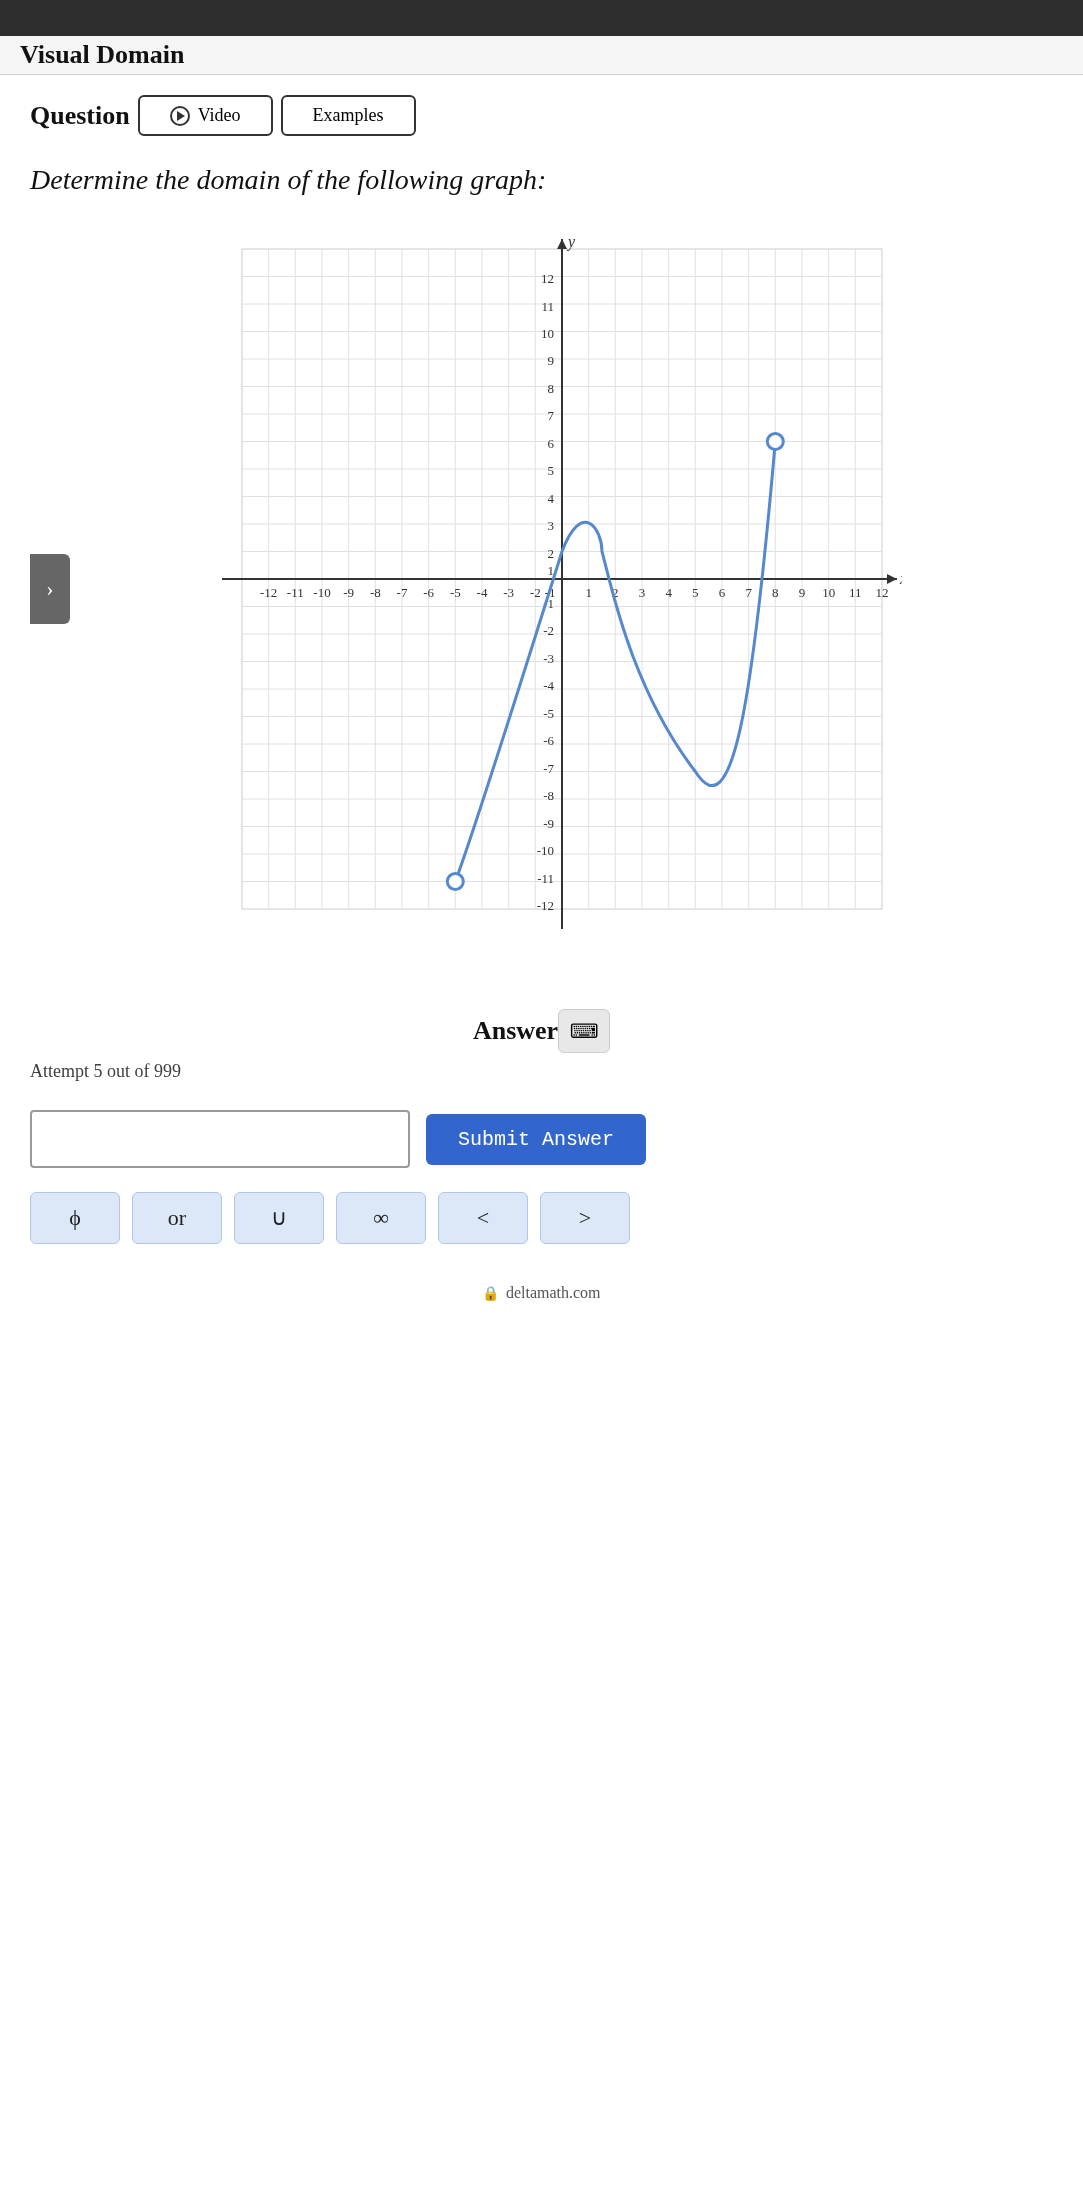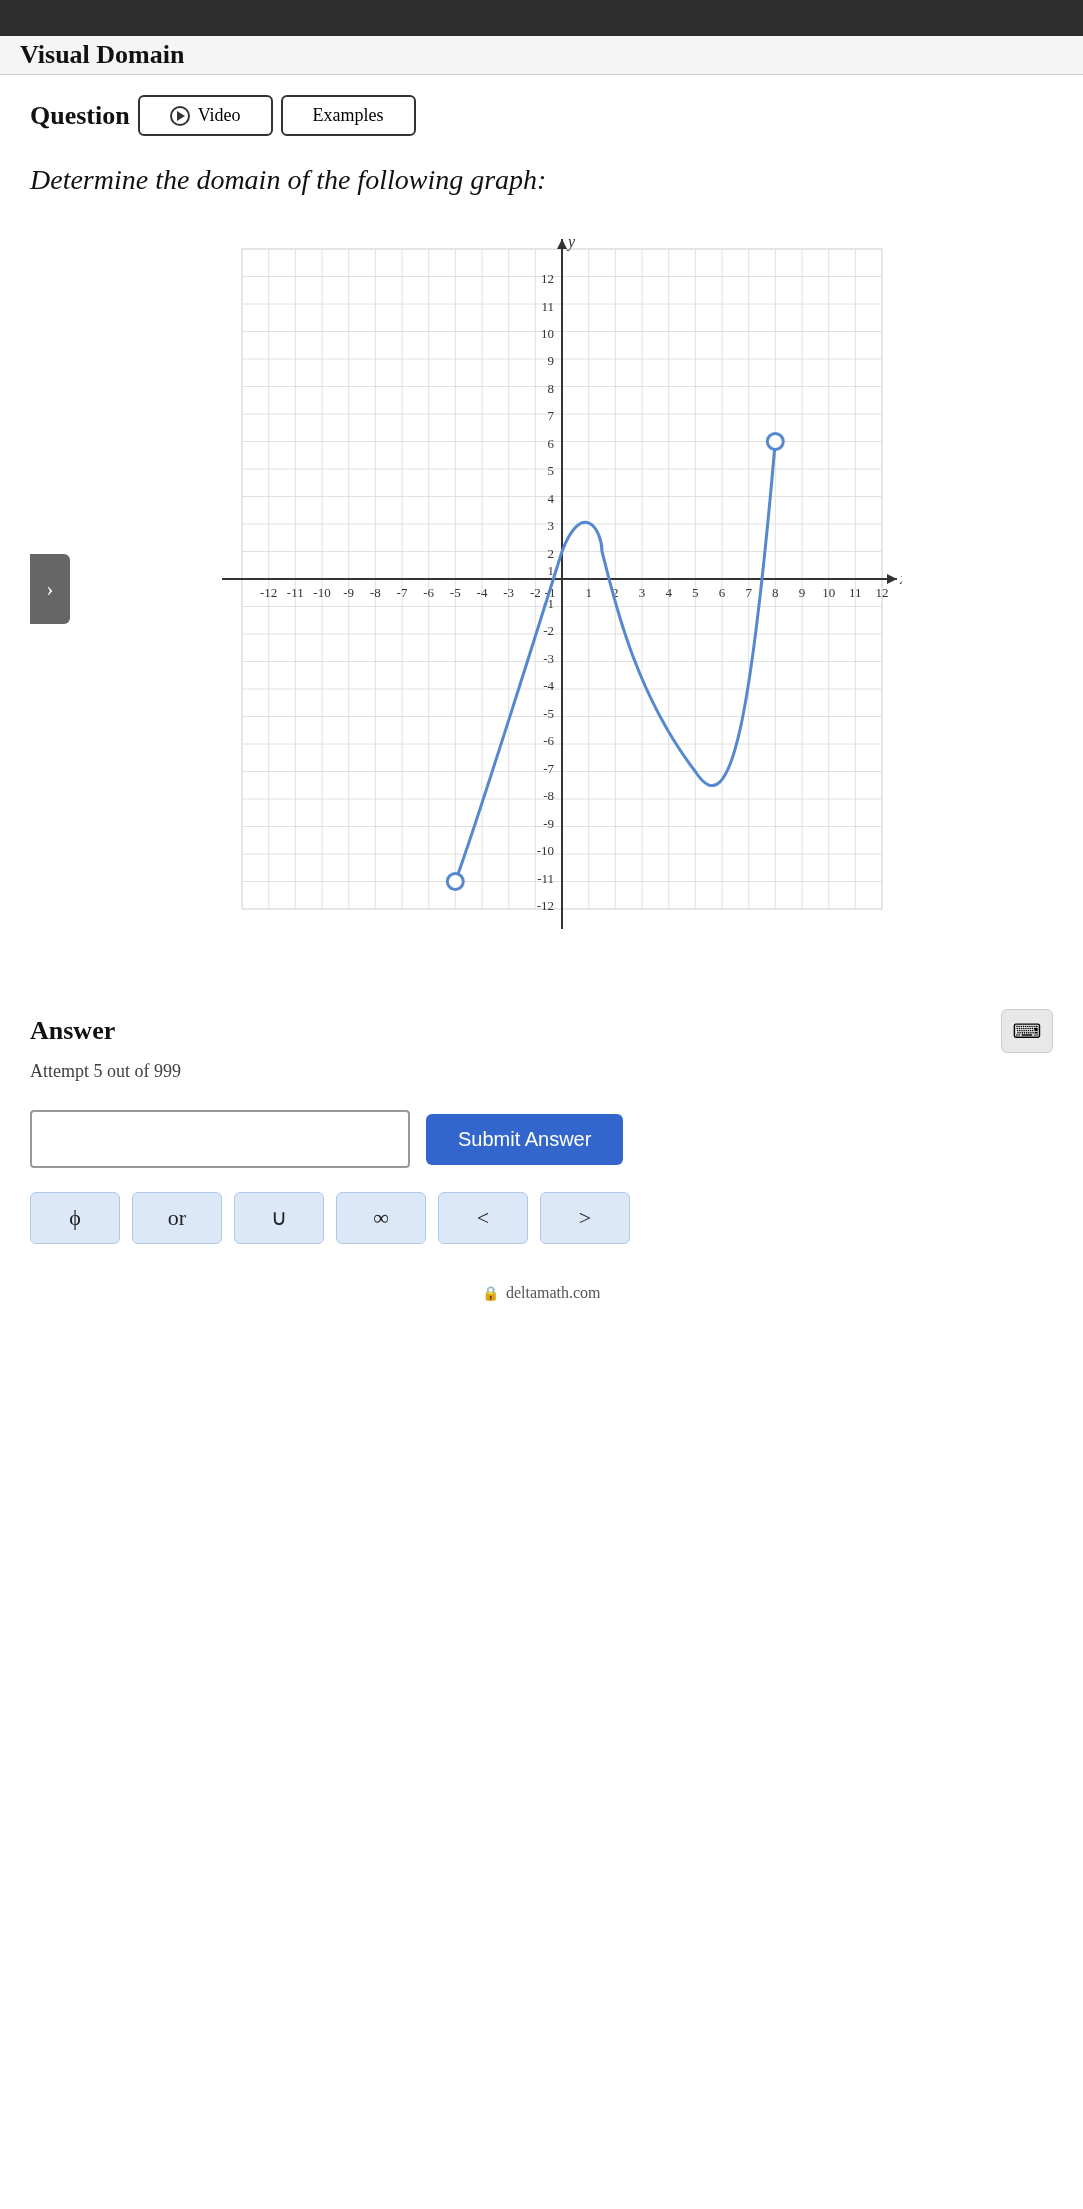--- a/index.html
+++ b/index.html
@@ -119,21 +119,21 @@
     }
 
     
     .answer-section {
       padding: 0 30px;
     }
 
     .answer-header {
       display: flex;
       align-items: center;
-      justify-content: space-between;
+      justify-content: center;
       margin-bottom: 8px;
     }
 
     .answer-label {
       font-size: 26px;
       font-weight: bold;
       color: #111;
     }
 
     .keyboard-btn {
@@ -174,21 +174,21 @@
     }
 
     .submit-btn {
       background: #3366cc;
       color: #fff;
       border: none;
       border-radius: 6px;
       padding: 14px 32px;
       font-size: 20px;
       cursor: pointer;
-      font-family: Liberation Sans, sans-serif;
+      font-family: Liberation Mono, monospace;
     }
 
     
     .symbol-row {
       display: flex;
       gap: 12px;
       margin-bottom: 24px;
     }
 
     .symbol-btn {

